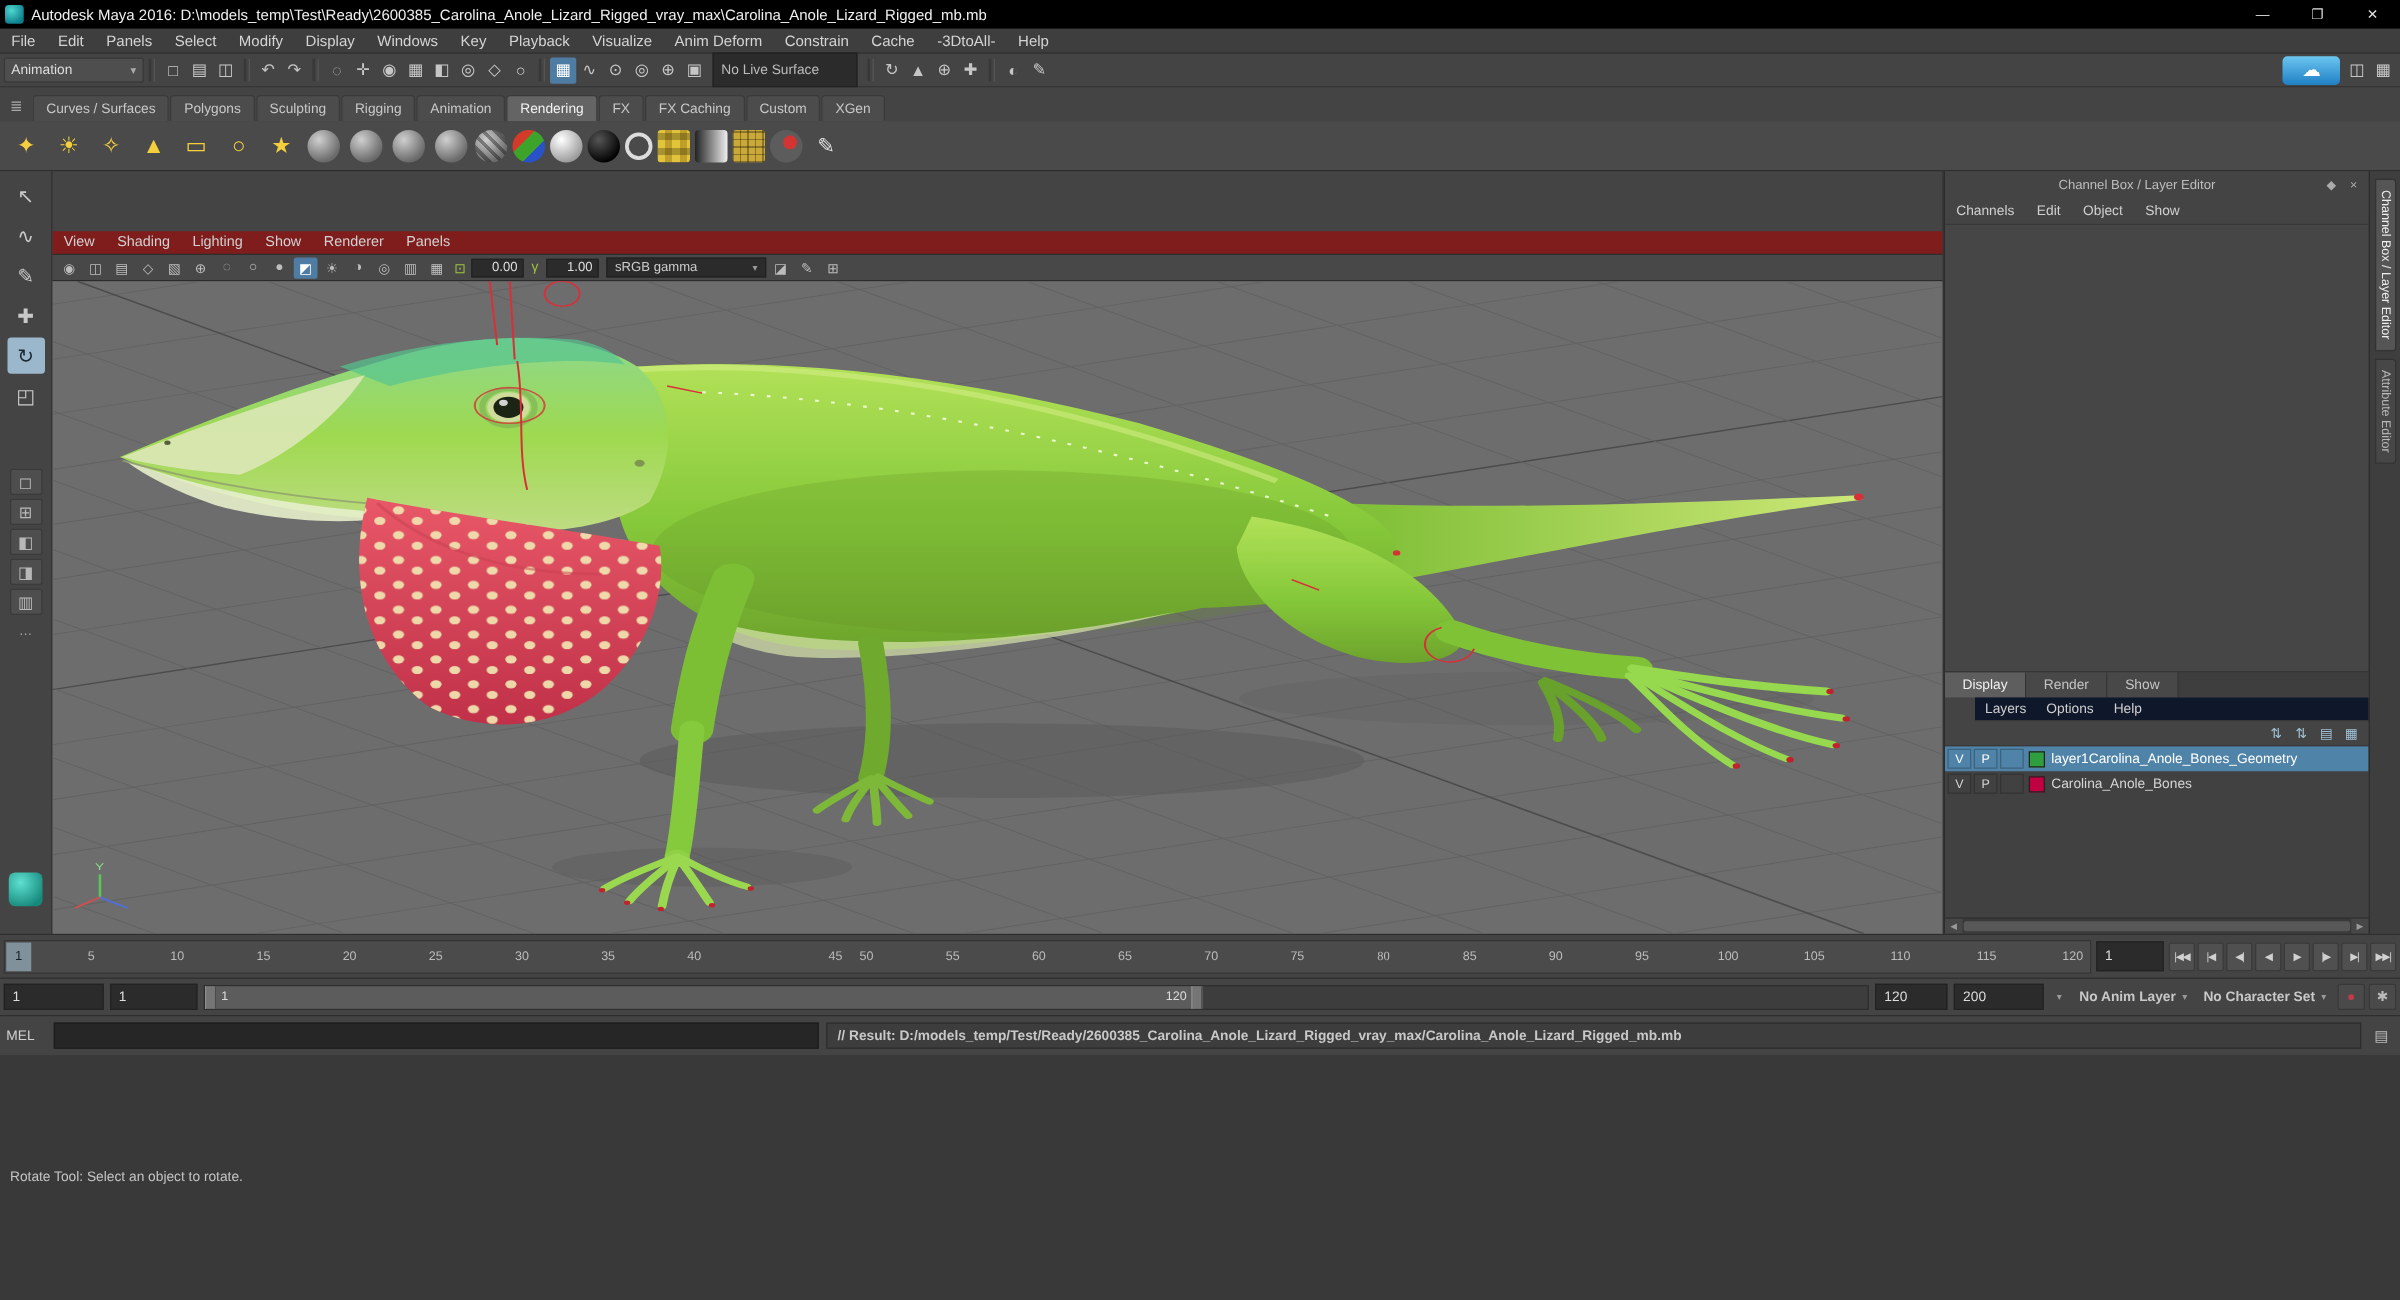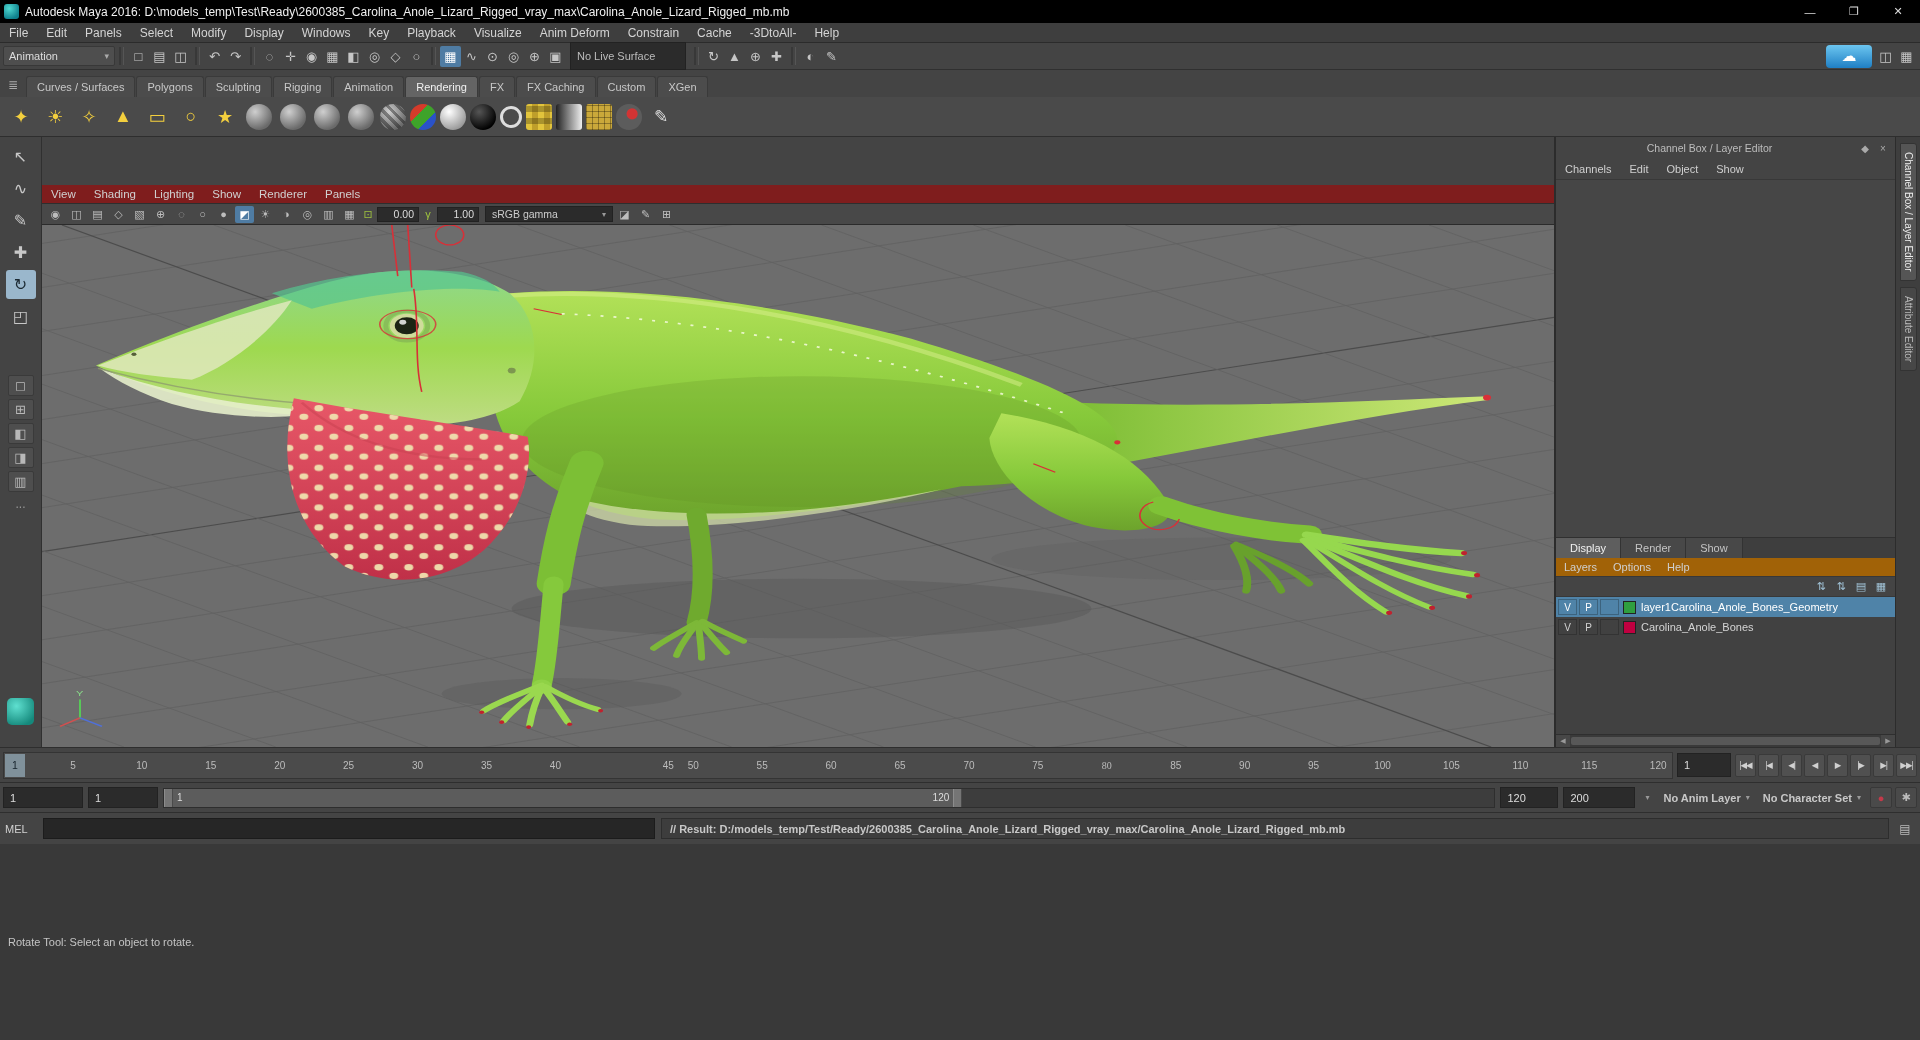--- a/index.html
+++ b/index.html
@@ -107,21 +107,21 @@
   .cb-header-icons { display:flex; gap:4px; }
   .cb-hicon { width:14px; height:14px; display:flex; align-items:center; justify-content:center; font-size:10px; color:#aaa; }
   .cb-menus { height:21px; display:flex; align-items:center; border-bottom:1px solid #383838; }
   .cb-menu-item { padding:0 9px; font-size:11px; color:#d0d0d0; }
   .cb-body { flex:1 1 auto; background:#464646; }
   .layer-section { flex:0 0 auto; height:210px; display:flex; flex-direction:column; border-top:1px solid #303030; }
   .le-tabs { height:20px; display:flex; background:#3e3e3e; }
   .le-tab { padding:0 14px; display:flex; align-items:center; font-size:11px; color:#c4c4c4;
     background:#484848; border-right:1px solid #333; }
   .le-tab.active { background:#5e5e5e; color:#f0f0f0; }
-  .le-menus { height:19px; display:flex; align-items:center; background:#a16207; border-bottom:1px solid #383838; }
+  .le-menus { height:19px; display:flex; align-items:center; background:#0f172a; border-bottom:1px solid #383838;margin-left:24px; }
   .le-menu-item { padding:0 8px; font-size:11px; color:#cfcfcf; }
   .le-iconrow { height:20px; display:flex; align-items:center; justify-content:flex-end; gap:4px; padding:0 6px;
     background:#444; border-bottom:1px solid #383838; }
   .le-icon { width:16px; height:16px; display:flex; align-items:center; justify-content:center; font-size:11px; color:#9fc0d4; }
   .layer-list { flex:1 1 auto; background:#414141; overflow:hidden; }
   .layer-row { height:20px; display:flex; align-items:center; font-size:11px; color:#d4d4d4; }
   .layer-row.selected { background:#4f83a8; color:#fff; }
   .lcell { width:19px; height:16px; border:1px solid #333; margin-left:2px; display:flex; align-items:center;
     justify-content:center; font-size:10px; }
   .layer-row.selected .lcell { border-color:#3c637e; }

